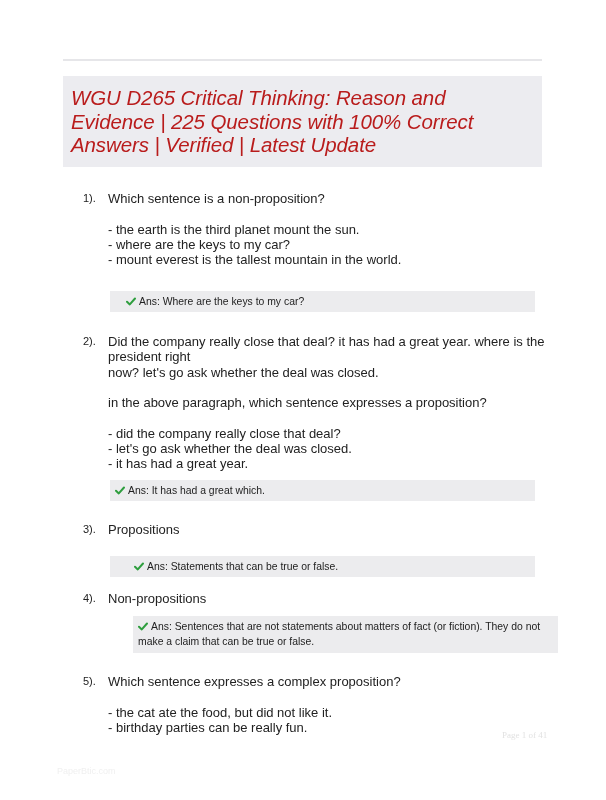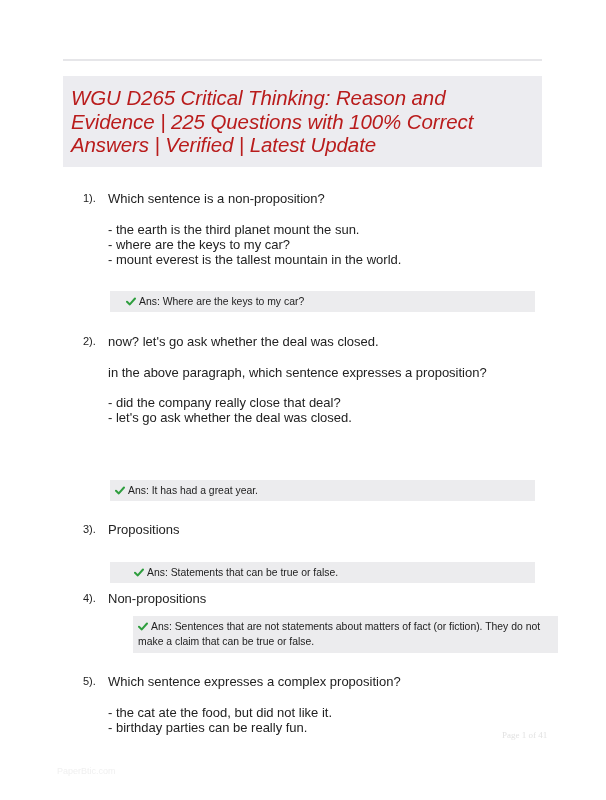--- a/index.html
+++ b/index.html
@@ -137,40 +137,42 @@
       <div class="ans-box" style="top:100px;padding-left:16px;">
         <svg class="check" viewBox="0 0 10 9">
           <path d="M1 4.8 L3.8 7.4 L9 1.5" fill="none" stroke="#2e9e3e" stroke-width="2" stroke-linecap="round" stroke-linejoin="round"></path>
         </svg><span>Ans: Where are the keys to my car?</span>
       </div>
     </div>
 
     <div class="question" style="top:334px;">
       <span class="q-num">2).</span>
       <div class="q-body" style="top:0; width:440px;">
+        <span class="q-line">Did the company really close that deal? it has had a great year. where is the president right</span>
         <span class="q-line">now? let's go ask whether the deal was closed.</span>
         <span class="gap"></span>
         <span class="q-line">in the above paragraph, which sentence expresses a proposition?</span>
         <span class="gap"></span>
         <span class="q-line">- did the company really close that deal?</span>
         <span class="q-line">- let's go ask whether the deal was closed.</span>
+        <span class="q-line">- it has had a great year.</span>
       </div>
       <div class="ans-box" style="top:146px;">
         <svg class="check" viewBox="0 0 10 9">
           <path d="M1 4.8 L3.8 7.4 L9 1.5" fill="none" stroke="#2e9e3e" stroke-width="2" stroke-linecap="round" stroke-linejoin="round"></path>
-        </svg><span>Ans: It has had a great year.</span>
+        </svg><span>Ans: It has had a great which.</span>
       </div>
     </div>
 
     <div class="question" style="top:522px;">
       <span class="q-num">3).</span>
       <div class="q-body" style="top:0;">
         <span class="q-line">Propositions</span>
       </div>
-      <div class="ans-box" style="top:40px;padding-left:24px;">
+      <div class="ans-box" style="top:34px;padding-left:24px;">
         <svg class="check" viewBox="0 0 10 9">
           <path d="M1 4.8 L3.8 7.4 L9 1.5" fill="none" stroke="#2e9e3e" stroke-width="2" stroke-linecap="round" stroke-linejoin="round"></path>
         </svg><span>Ans: Statements that can be true or false.</span>
       </div>
     </div>
 
     <div class="question" style="top:591px;">
       <span class="q-num">4).</span>
       <div class="q-body" style="top:0;">
         <span class="q-line">Non-propositions</span>

